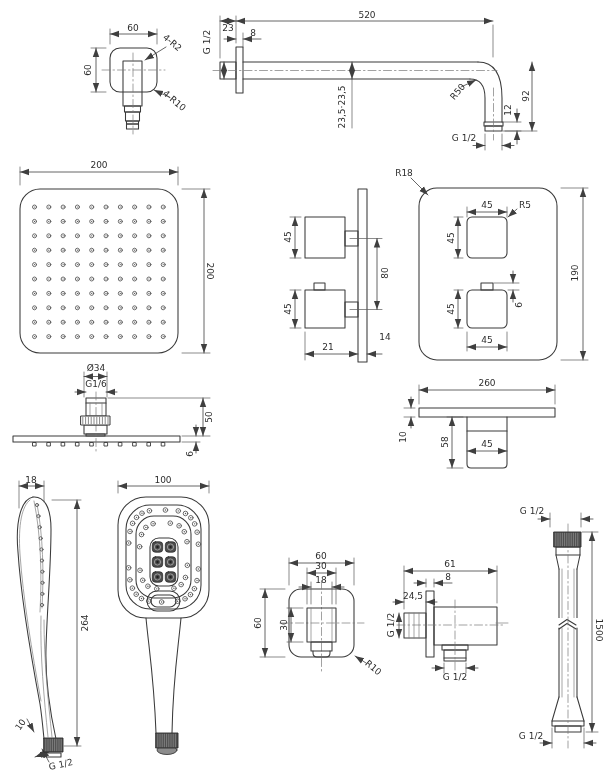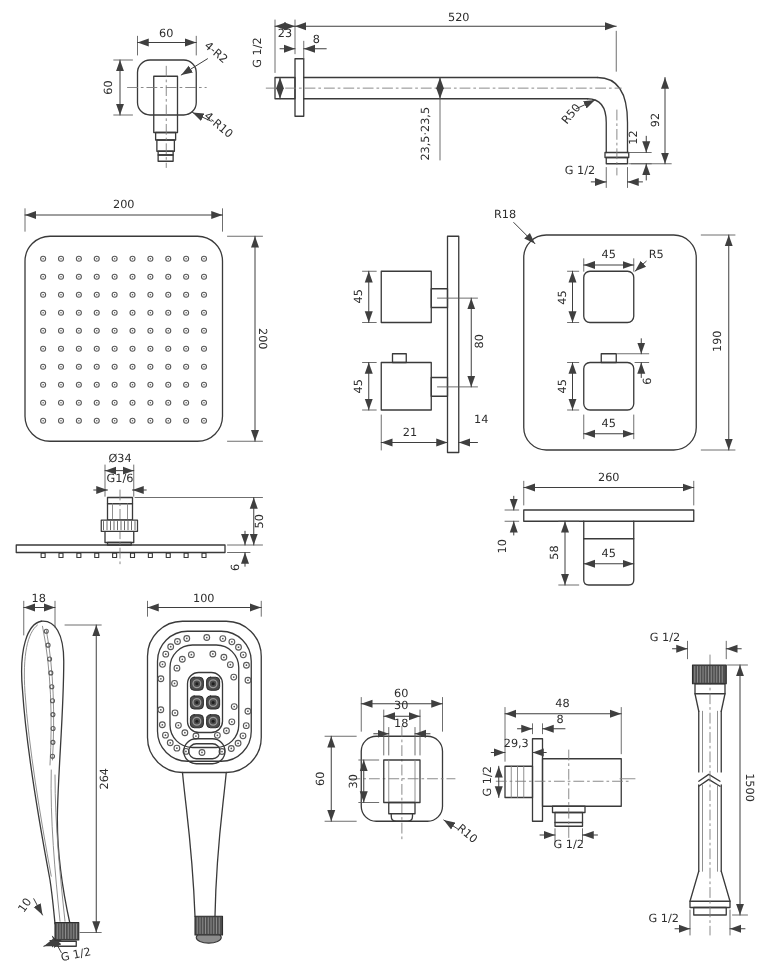--- a/index.html
+++ b/index.html
@@ -753,23 +753,23 @@
 
   <span class="lbl" style="left:163px;top:480px">100</span>
 
   <span class="lbl" style="left:321px;top:556px">60</span>
   <span class="lbl" style="left:321px;top:566px">30</span>
   <span class="lbl" style="left:321px;top:580px">18</span>
   <span class="lbl v" style="left:258px;top:623px">60</span>
   <span class="lbl v" style="left:284px;top:625px">30</span>
   <span class="lbl d40" style="left:373px;top:668px">R10</span>
 
-  <span class="lbl" style="left:450px;top:564px">48</span>
+  <span class="lbl" style="left:450px;top:564px">61</span>
   <span class="lbl" style="left:448px;top:577px">8</span>
-  <span class="lbl" style="left:413px;top:596px">29,3</span>
+  <span class="lbl" style="left:413px;top:596px">24,5</span>
   <span class="lbl v" style="left:391px;top:625px">G 1/2</span>
   <span class="lbl" style="left:455px;top:677px">G 1/2</span>
 
   <span class="lbl" style="left:532px;top:511px">G 1/2</span>
   <span class="lbl r90" style="left:598px;top:630px">1500</span>
   <span class="lbl" style="left:531px;top:736px">G 1/2</span>
 </div>
 
 </div>
 

